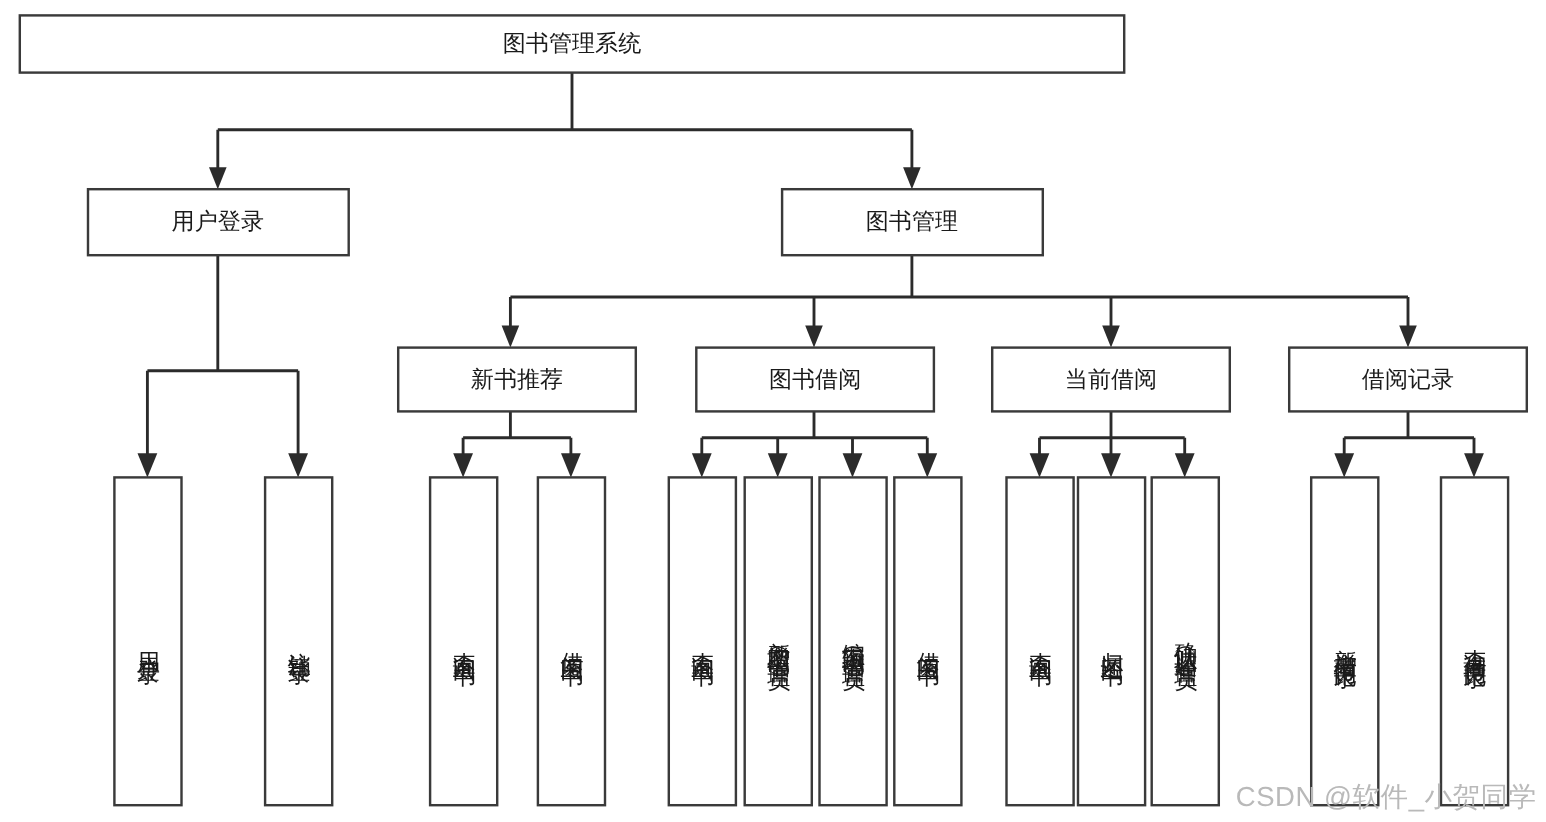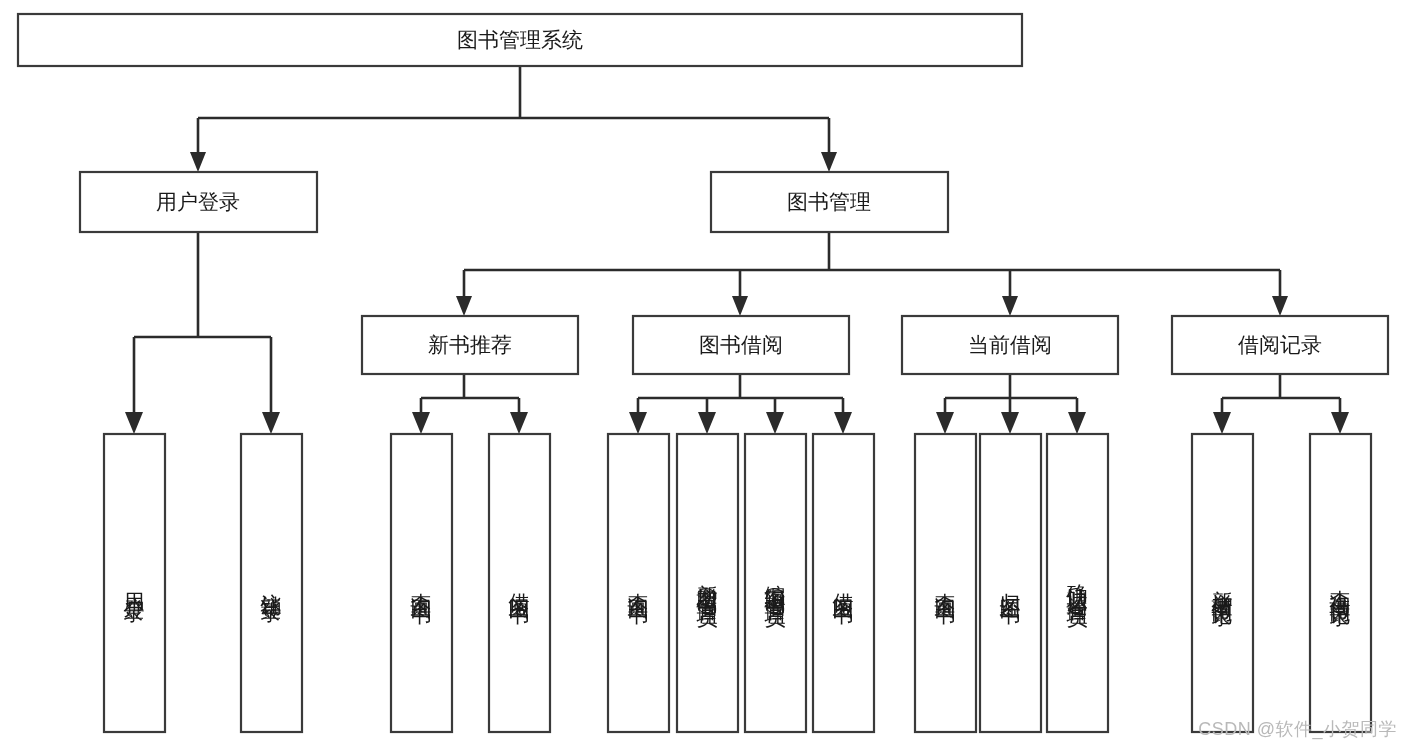--- a/index.html
+++ b/index.html
@@ -65,21 +65,21 @@
     letter-spacing: 3.5px;
     color: #1a1a1a;
     white-space: nowrap;
     text-align: center;
   }
   .watermark {
     position: absolute;
     right: 8px;
     bottom: 6px;
     font-family: "Liberation Sans", "DejaVu Sans", sans-serif;
-    font-size: 18px;
+    font-size: 25px;
     color: #b9b9b9;
     letter-spacing: 0.5px;
     white-space: nowrap;
   }
 </style>
 </head>
 <body>
 
 <div id="diagram-root">
 

